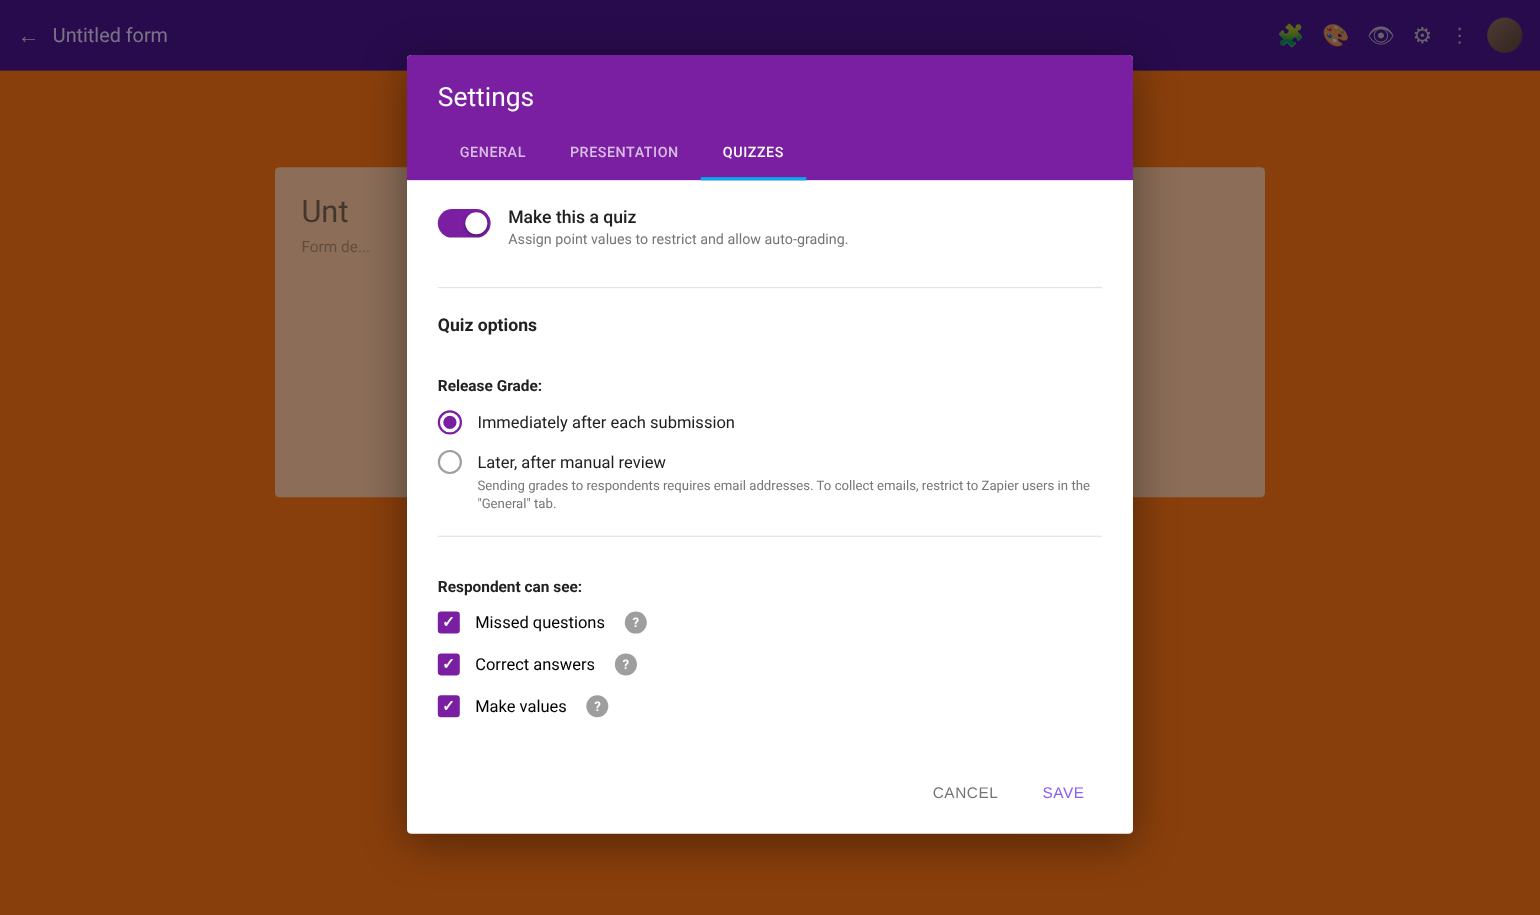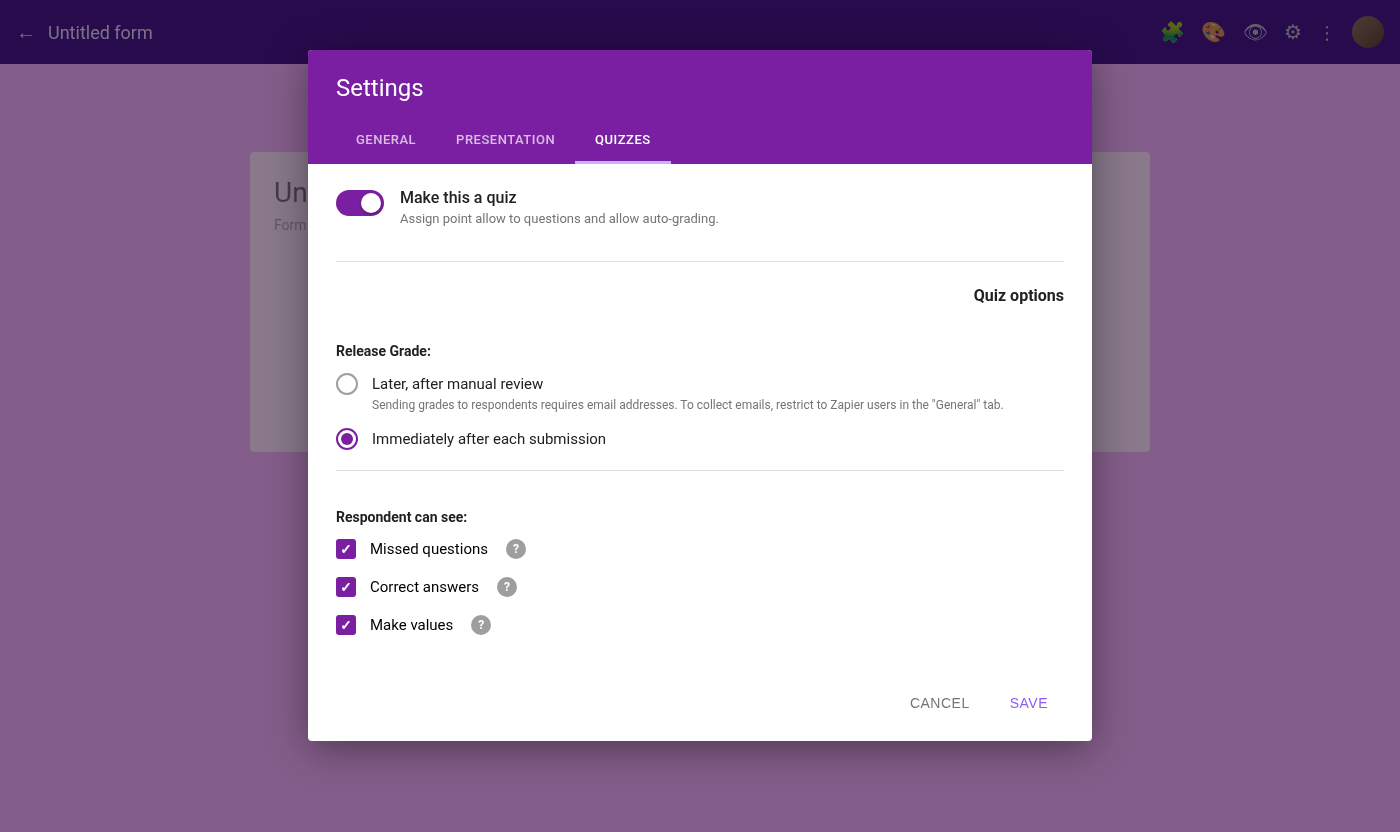--- a/index.html
+++ b/index.html
@@ -65,21 +65,21 @@
       background: rgba(0,0,0,0.45);
       z-index: 10;
     }
 
     
     .dialog {
       position: absolute;
       top: 50px;
       left: 50%;
       transform: translateX(-50%);
-      width: 784px;
+      width: 660px;
       background: white;
       border-radius: 4px;
       z-index: 20;
       box-shadow: 0 8px 40px rgba(0,0,0,0.4);
       overflow: hidden;
     }
 
     .dialog-header {
       background: #7b1fa2;
       padding: 0 28px;
@@ -103,21 +103,21 @@
       font-weight: 500;
       letter-spacing: 0.5px;
       padding: 14px 20px;
       cursor: pointer;
       border-bottom: 3px solid transparent;
       text-transform: uppercase;
     }
 
     .tab.active {
       color: white;
-      border-bottom: 3px solid #c4b5fd;
+      border-bottom: 3px solid #0ea5e9;
     }
 
     .dialog-body {
       padding: 24px 28px 16px;
       background: white;
     }
 
     
     .toggle-row {
       display: flex;
@@ -166,21 +166,20 @@
       font-size: 13px;
       color: #757575;
     }
 
     
     .section-title {
       font-size: 16px;
       font-weight: 700;
       color: #212121;
       margin-bottom: 16px;
-      text-align: right;
     }
 
     .subsection-label {
       font-size: 14px;
       font-weight: 700;
       color: #212121;
       margin-bottom: 14px;
       margin-top: 38px;
     }
 
@@ -327,21 +326,21 @@
       padding: 10px 16px;
       cursor: pointer;
       text-transform: uppercase;
     }
 
     
     .bg-form-area {
       position: absolute;
       top: 64px;
       left: 0; right: 0; bottom: 0;
-      background: #f0abfc;
+      background: #f97316;
     }
 
     .bg-form-card {
       position: absolute;
       top: 88px;
       left: 250px;
       right: 250px;
       background: rgba(255,255,255,0.6);
       border-radius: 4px;
       padding: 24px;
@@ -401,40 +400,40 @@
   <div class="dialog-body">
 
     <div class="toggle-row">
       <div class="toggle-switch">
         <div class="toggle-track">
           <div class="toggle-thumb"></div>
         </div>
       </div>
       <div class="toggle-text">
         <h3>Make this a quiz</h3>
-        <p>Assign point allow to questions and allow auto-grading.</p>
+        <p>Assign point values to restrict and allow auto-grading.</p>
       </div>
     </div>
 
     <div class="section-title">Quiz options</div>
 
     <div class="subsection-label">Release Grade:</div>
+
+    <div class="radio-option">
+      <div class="radio-circle selected"></div>
+      <div class="radio-text">
+        <div class="radio-label">Immediately after each submission</div>
+      </div>
+    </div>
 
     <div class="radio-option">
       <div class="radio-circle"></div>
       <div class="radio-text">
         <div class="radio-label">Later, after manual review</div>
         <div class="radio-sublabel">Sending grades to respondents requires email addresses. To collect emails, restrict to Zapier users in the "General" tab.</div>
-      </div>
-    </div>
-
-    <div class="radio-option">
-      <div class="radio-circle selected"></div>
-      <div class="radio-text">
-        <div class="radio-label">Immediately after each submission</div>
       </div>
     </div>
 
     <div class="divider"></div>
 
     <div class="respondent-section">
       <div class="subsection-label">Respondent can see:</div>
 
       <div class="checkbox-option">
         <div class="checkbox-box">

